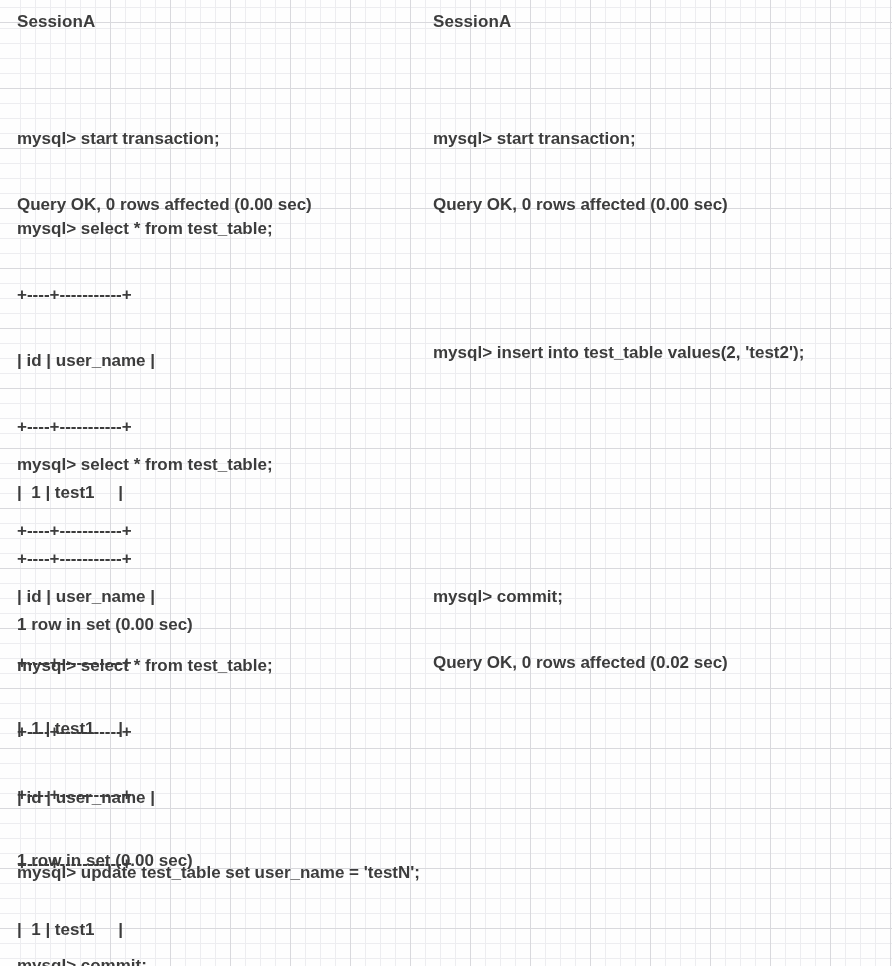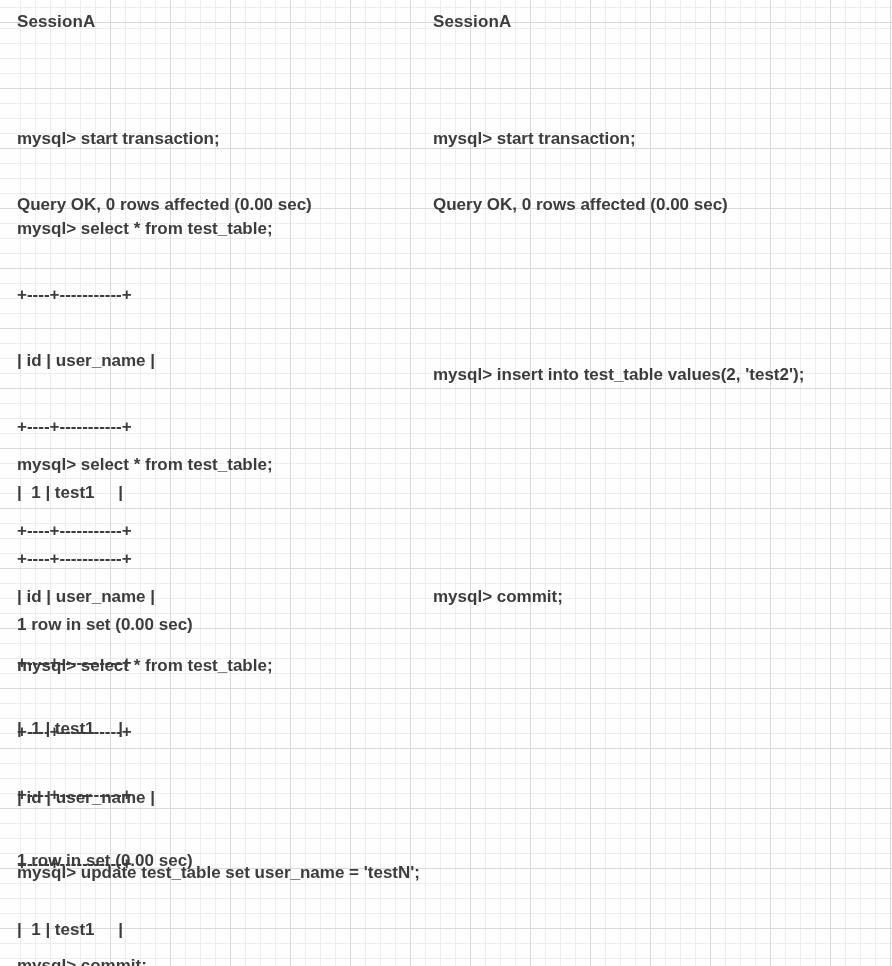--- a/index.html
+++ b/index.html
@@ -59,36 +59,37 @@
   <div class="block col-left" style="top:174px">
     <div>mysql&gt; select * from test_table;</div>
     <div>+----+-----------+</div>
     <div>| id | user_name |</div>
     <div>+----+-----------+</div>
     <div>|  1 | test1     |</div>
     <div>+----+-----------+</div>
     <div>1 row in set (0.00 sec)</div>
   </div>
 
-  <div class="block col-right" style="top:320px">
+  <div class="block col-right" style="top:298px">
     <div>mysql&gt; insert into test_table values(2, 'test2');</div>
   </div>
 
   <div class="block col-left" style="top:410px">
     <div>mysql&gt; select * from test_table;</div>
     <div>+----+-----------+</div>
     <div>| id | user_name |</div>
     <div>+----+-----------+</div>
     <div>|  1 | test1     |</div>
     <div>+----+-----------+</div>
     <div>1 row in set (0.00 sec)</div>
   </div>
 
   <div class="block col-right" style="top:542px">
     <div>mysql&gt; commit;</div>
+    <div>Query OK, 0 rows affected (0.02 sec)</div>
   </div>
 
   <div class="block col-left" style="top:611px">
     <div>mysql&gt; select * from test_table;</div>
     <div>+----+-----------+</div>
     <div>| id | user_name |</div>
     <div>+----+-----------+</div>
     <div>|  1 | test1     |</div>
     
     

